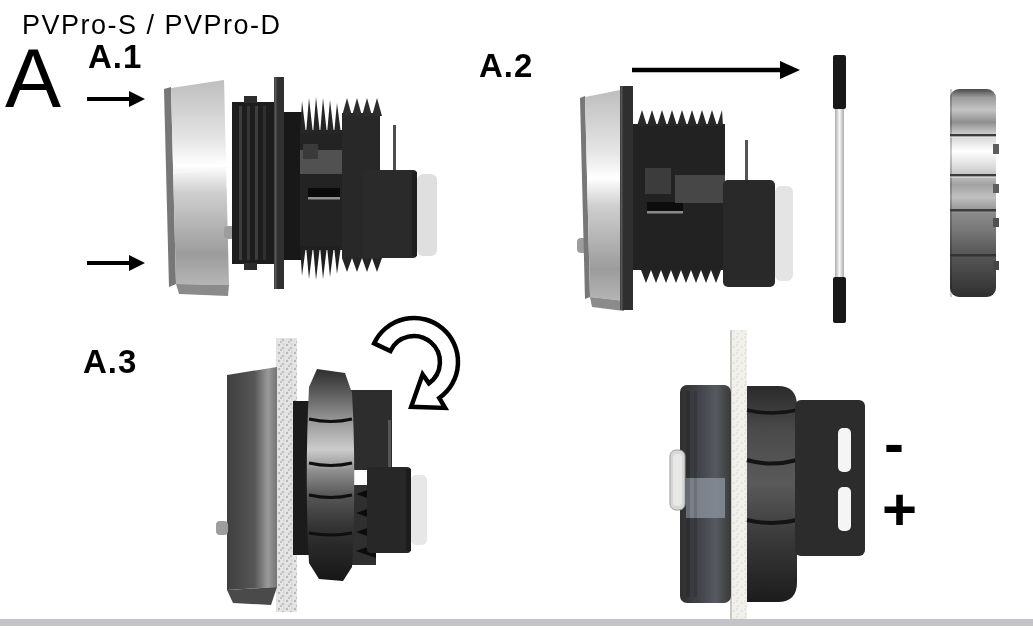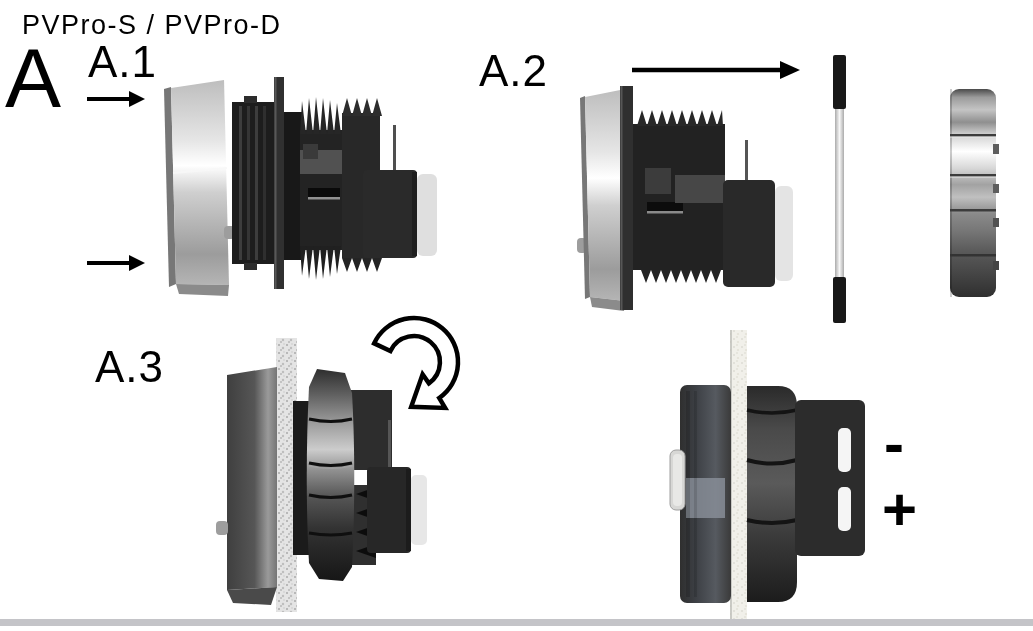--- a/index.html
+++ b/index.html
@@ -3,24 +3,24 @@
 <meta charset="utf-8">
 <style>
   html,body{margin:0;padding:0;background:#fff;}
   .page{
     position:relative;width:1033px;height:631px;background:#ffffff;
     font-family:"Liberation Sans",sans-serif;color:#000;overflow:hidden;
   }
   .abs{position:absolute;}
   .title{left:22px;top:3px;font-size:27px;font-weight:500;letter-spacing:1.5px;line-height:1.1;margin-top:8px;}
   .big-a{left:5px;top:36px;font-size:84px;font-weight:500;line-height:1;}
-  .step-label{font-size:44px;font-weight:400;line-height:1;letter-spacing:1px;}
+  .step-label{font-size:33px;font-weight:700;line-height:1;letter-spacing:1px;}
   .lbl-a1{left:88px;top:40px;}
   .lbl-a2{left:479px;top:49px;text-align:right;}
-  .lbl-a3{left:95px;top:345px;}
+  .lbl-a3{left:83px;top:345px;}
   .lbl-a4{left:538px;top:342px;}
   .terminal{font-size:60px;font-weight:700;line-height:1;}
   .t-minus{left:884px;top:414px;}
   .t-plus{left:882px;top:480px;}
   .footer-bar{left:0;top:619px;width:1033px;height:7px;background:#c4c4c8;}
   svg{display:block;}
 </style>
 </head>
 <body>
 

